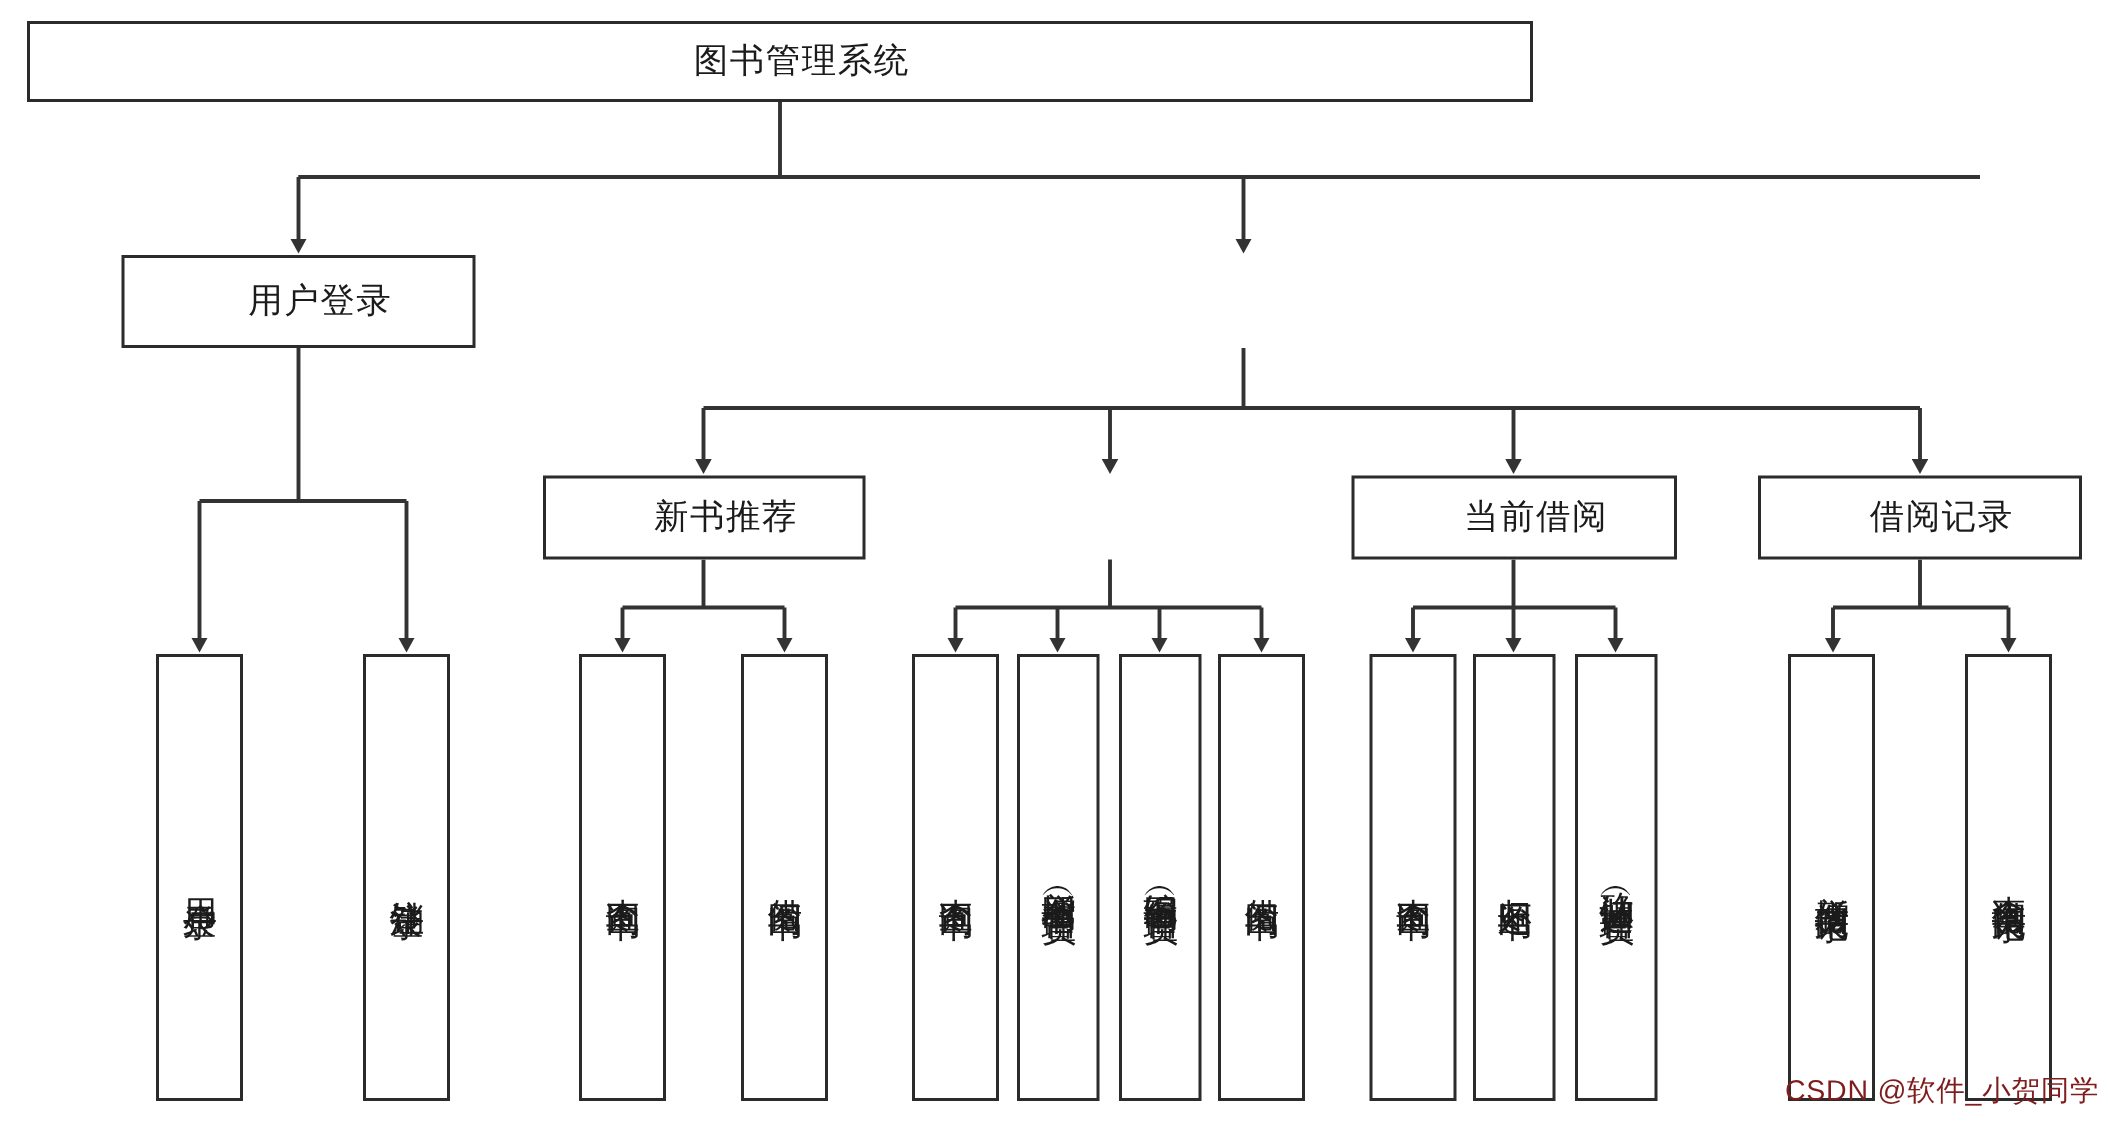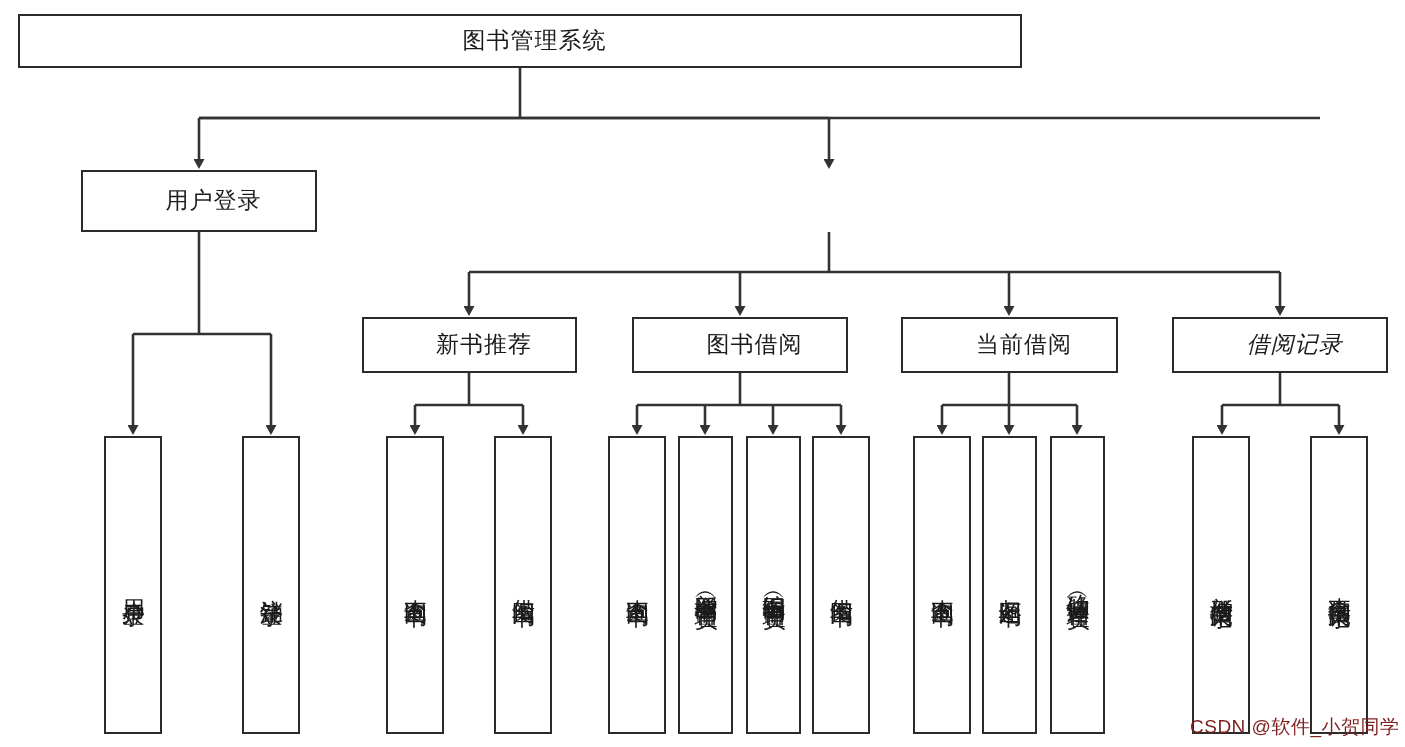--- a/index.html
+++ b/index.html
@@ -127,27 +127,24 @@
     <span class="label">图书管理系统</span>
   </div>
 
   <div class="node horiz" style="left:81px; top:170px; width:236px; height:62px;">
     <span class="label">用户登录</span>
   </div>
 
   <div class="node horiz" style="left:362px; top:317px; width:215px; height:56px;">
     <span class="label">新书推荐</span>
   </div>
-  <div class="node horiz" style="left:632px; top:317px; width:216px; height:56px;">
-    <span class="label">图书借阅</span>
-  </div>
   <div class="node horiz" style="left:901px; top:317px; width:217px; height:56px;">
     <span class="label">当前借阅</span>
   </div>
-  <div class="node horiz" style="left:1172px; top:317px; width:216px; height:56px;font-style:italic;">
+  <div class="node horiz" style="left:1172px; top:317px; width:216px; height:56px;">
     <span class="label">借阅记录</span>
   </div>
 
   <div class="node vert" style="left:104px; top:436px; width:58px; height:298px;">
     <span class="label">用户登录</span>
   </div>
   <div class="node vert" style="left:242px; top:436px; width:58px; height:298px;">
     <span class="label">注销登录</span>
   </div>
 

